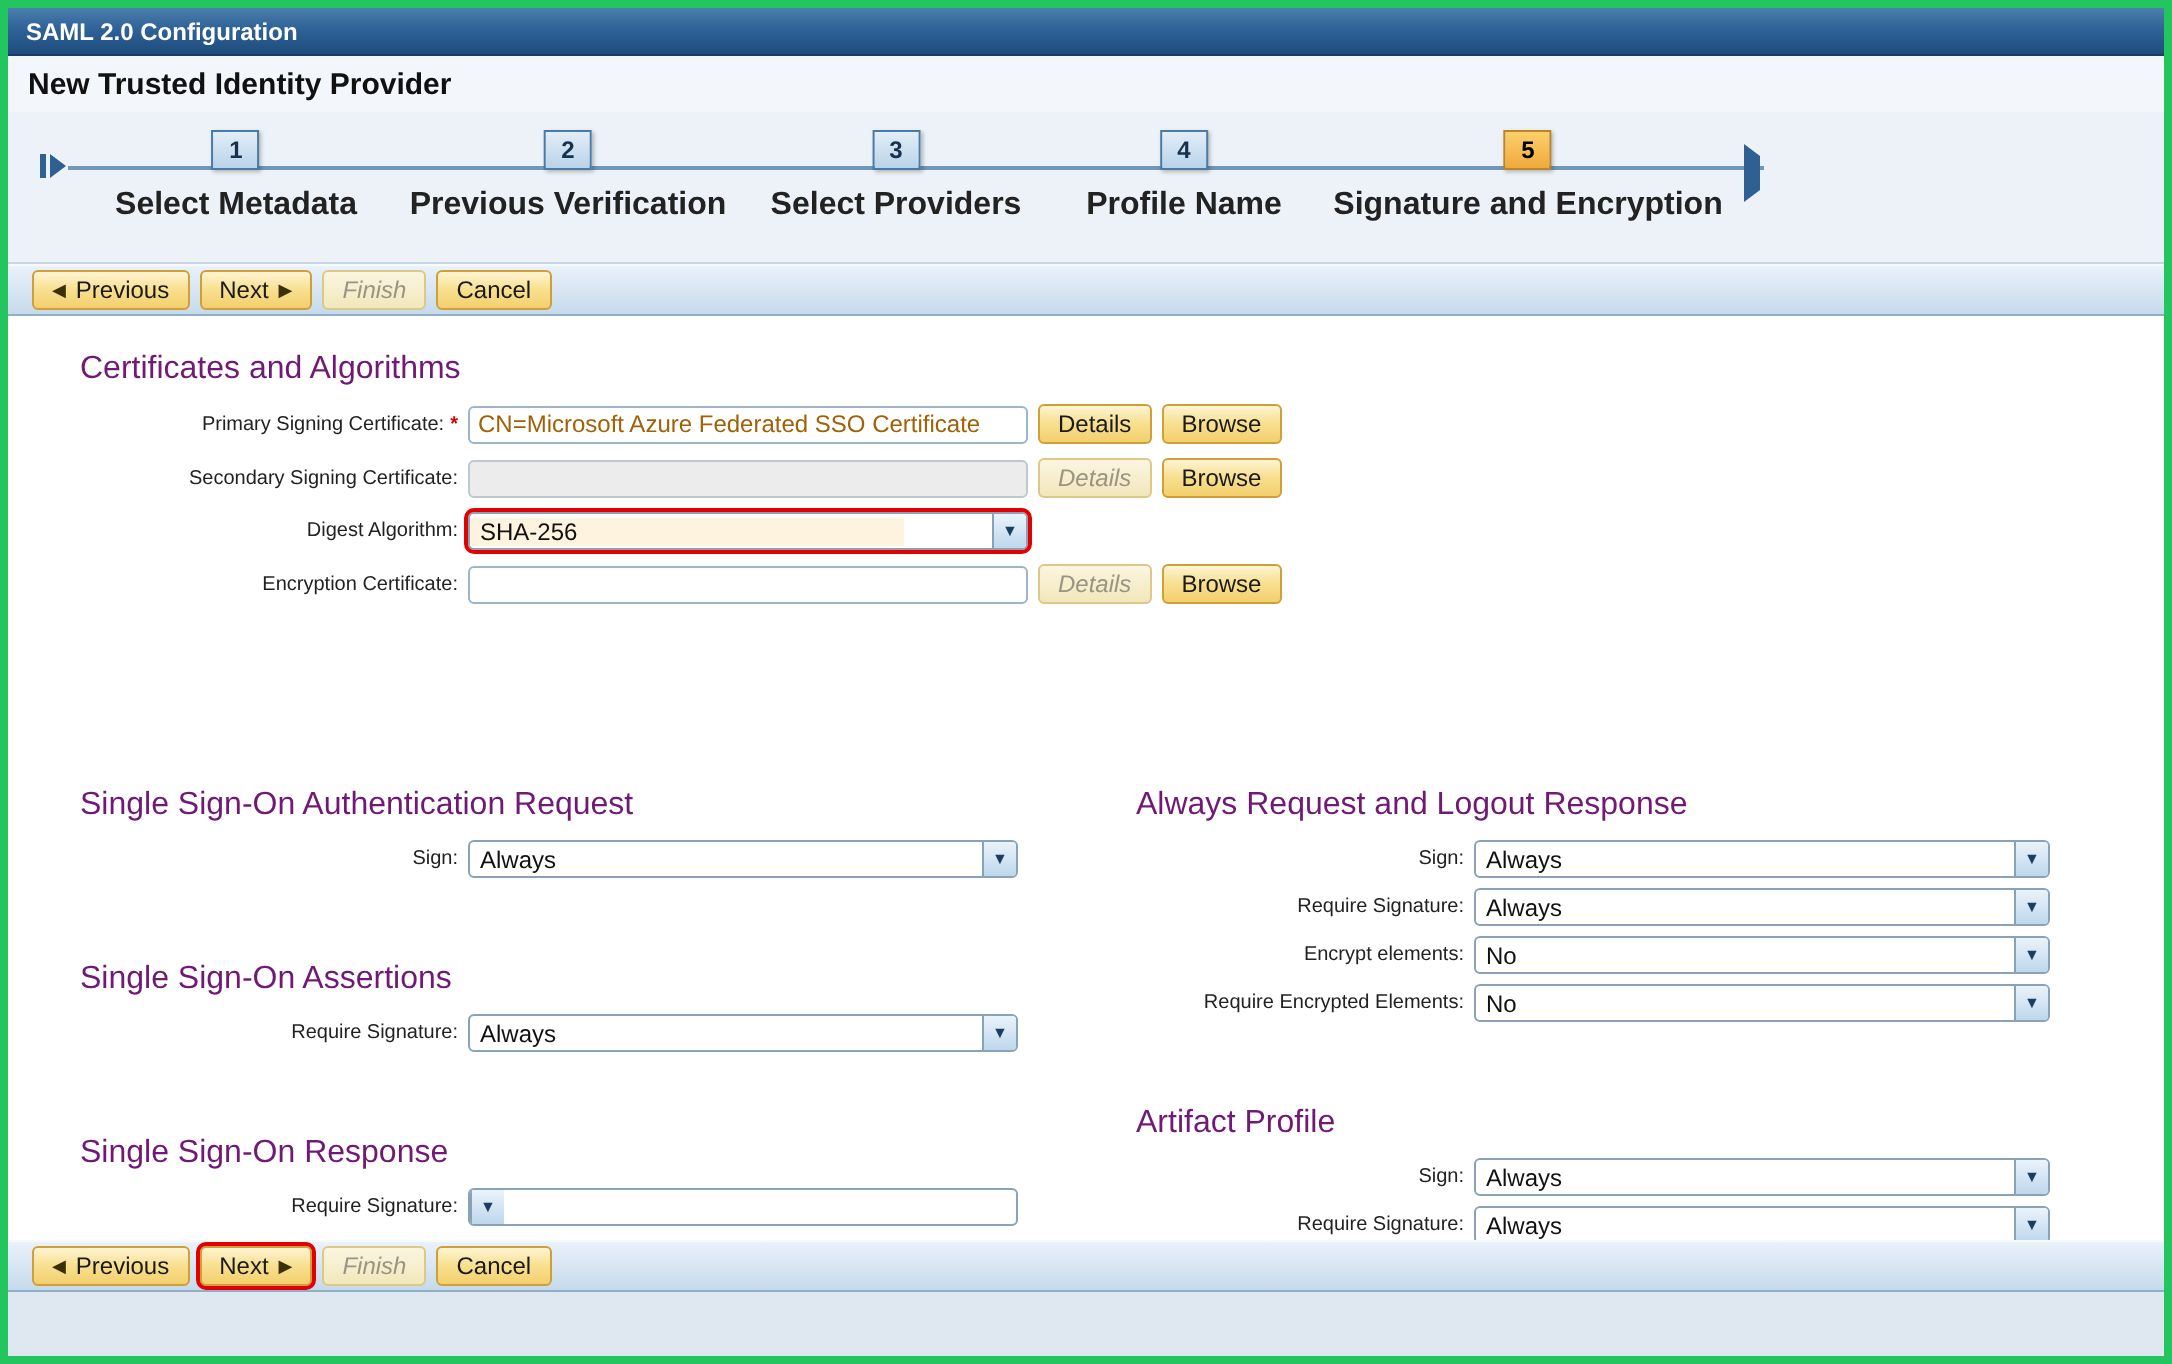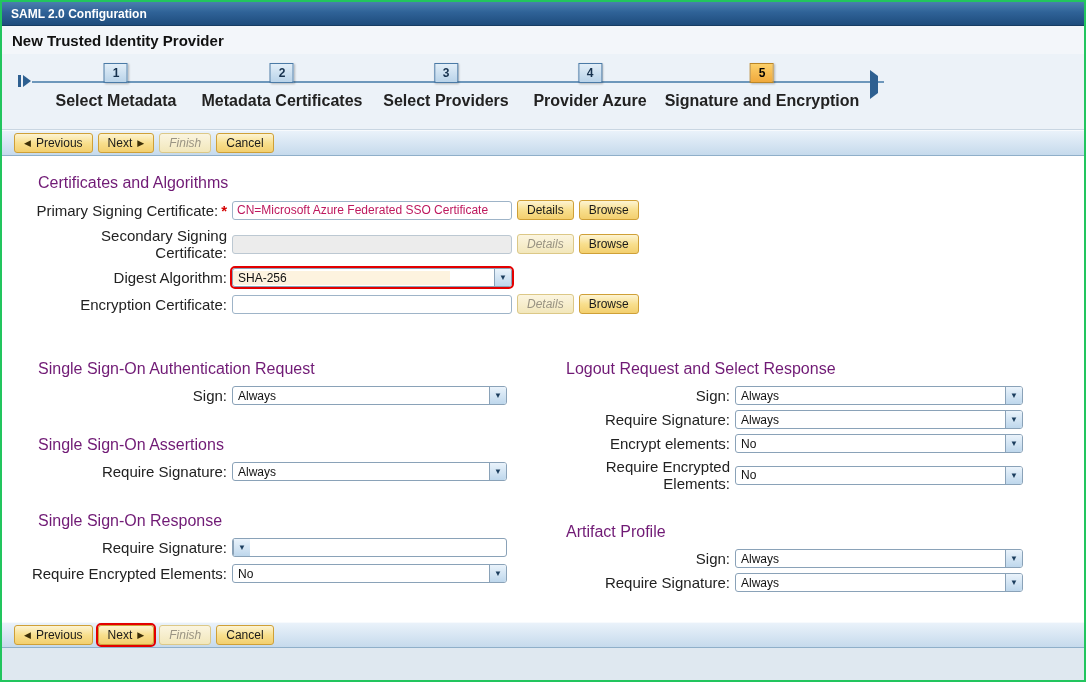--- a/index.html
+++ b/index.html
@@ -1,21 +1,21 @@
 <!DOCTYPE html>
 <html><head>
 <meta charset="utf-8">
 <style>
   * { margin: 0; padding: 0; box-sizing: border-box; }
   html, body { width: 1086px; height: 682px; }
   body { font-family: "Liberation Sans", sans-serif; background: #7a7a7a; }
 
   .dialog {
     width: 1086px; height: 682px;
-    border: 2px solid #22c55e;
+    border: 4px solid #22c55e;
     display: flex; flex-direction: column;
     background: #ffffff;
   }
 
   
   .titlebar {
     height: 24px; flex: 0 0 24px;
     background: linear-gradient(#4a7fae 0%, #2f6297 45%, #1e4c7d 100%);
     color: #ffffff; font-size: 12px; font-weight: bold;
     display: flex; align-items: center; padding-left: 9px;
@@ -64,25 +64,25 @@
   }
   .gbtn .arr { font-size: 9px; color: #3c2f07; line-height: 1; }
   .gbtn.disabled { background: linear-gradient(#fbf5e0, #f2e7bb); border-color: #dcc887; color: #9a9residual48a; color: #9a9483; cursor: default; font-style: italic; }
   .red-box { outline: 2px solid #e30000; }
 
   
   .content { flex: 1 1 auto; background: #ffffff; padding: 18px 0 0 28px; overflow: hidden; }
   .sec-heading { font-size: 16px; font-weight: normal; color: #701a75; margin-left: 8px; margin-bottom: 8px; }
 
   .frow { display: flex; align-items: center; gap: 5px; margin-bottom: 7px; }
-  .flabel { width: 197px; text-align: right; font-size: 15px; color: #222; flex: 0 0 197px; }
+  .flabel { width: 197px; text-align: right; font-size: 10px; color: #222; flex: 0 0 197px; }
   .req { color: #d40000; font-weight: bold; margin-left: 3px; }
   .tinput {
     width: 280px; height: 19px; border: 1px solid #9eb4c8; border-radius: 3px;
-    font-family: "Liberation Sans", sans-serif; font-size: 12px; color: #be185d;
+    font-family: "Liberation Sans", sans-serif; font-size: 12px; color: #a16207;
     padding: 0 4px; background: #fff;
   }
   .tinput.dis { background: #ececec; border-color: #bcc8d2; color: #777; }
 
   .dropdown {
     height: 19px; border: 1px solid #8aa2b8; border-radius: 3px; background: #fff;
     display: inline-flex; align-items: center; overflow: hidden; cursor: pointer; gap: 44px;
   }
   .dd-value { flex: 1 1 auto; padding: 0 5px; font-size: 12px; color: #111; white-space: nowrap; overflow: hidden; }
   .dd-btn {
@@ -91,22 +91,22 @@
     font-size: 8px; color: #1c3e5e;
   }
   .dropdown.w-cert { width: 280px; }
   .dropdown.w-left { width: 275px; }
   .dropdown.w-right { width: 288px; }
   .dropdown.focused .dd-value { background: #fdf3df; }
 
   .columns { display: flex; margin-top: 46px; }
   .col-left { width: 528px; flex: 0 0 528px; }
   .col-right { flex: 1 1 auto; }
-  .group { margin-bottom: 0; }
-  .group + .group { margin-top: 31px; }
+  .group { margin-bottom: 0; margin-top: 46px; }
+  .group + .group { margin-top: 42px; }
   .col-right .flabel { width: 172px; flex: 0 0 172px; }
   .col-right .frow { margin-bottom: 5px; }
 
   .footer { flex: 0 0 32px; background: #dfe8f0; }
 </style>
 </head>
 <body>
 
 <div class="dialog">
 
@@ -125,29 +125,29 @@
         <span class="tri"></span>
       </div>
     <div class="rm-end"><span class="tri"></span></div>
 
     <div class="step" style="left:114px">
       <div class="step-box">1</div>
       <div class="step-label">Select Metadata</div>
     </div>
     <div class="step" style="left:280px">
       <div class="step-box">2</div>
-      <div class="step-label">Metadata Certificates</div>
+      <div class="step-label">Previous Verification</div>
     </div>
     <div class="step" style="left:444px">
       <div class="step-box">3</div>
       <div class="step-label">Select Providers</div>
     </div>
     <div class="step" style="left:588px">
       <div class="step-box">4</div>
-      <div class="step-label">Provider Azure</div>
+      <div class="step-label">Profile Name</div>
     </div>
     <div class="step active" style="left:760px">
       <div class="step-box">5</div>
       <div class="step-label">Signature and Encryption</div>
     </div>
   </div>
 
   <div class="toolbar">
     <button class="gbtn">
         <span class="arr">◀</span>
@@ -251,21 +251,21 @@
               <span class="dd-btn">▼</span>
             </div>
           </div>
         </div>
 
       </div>
 
       <div class="col-right">
 
         <div class="group">
-          <div class="sec-heading">Logout Request and Select Response</div>
+          <div class="sec-heading">Always Request and Logout Response</div>
           <div class="frow">
             <div class="flabel">Sign:</div>
             <div class="dropdown w-right">
               <span class="dd-value">Always</span>
               <span class="dd-btn">▼</span>
             </div>
           </div>
           <div class="frow">
             <div class="flabel">Require Signature:</div>
             <div class="dropdown w-right">

